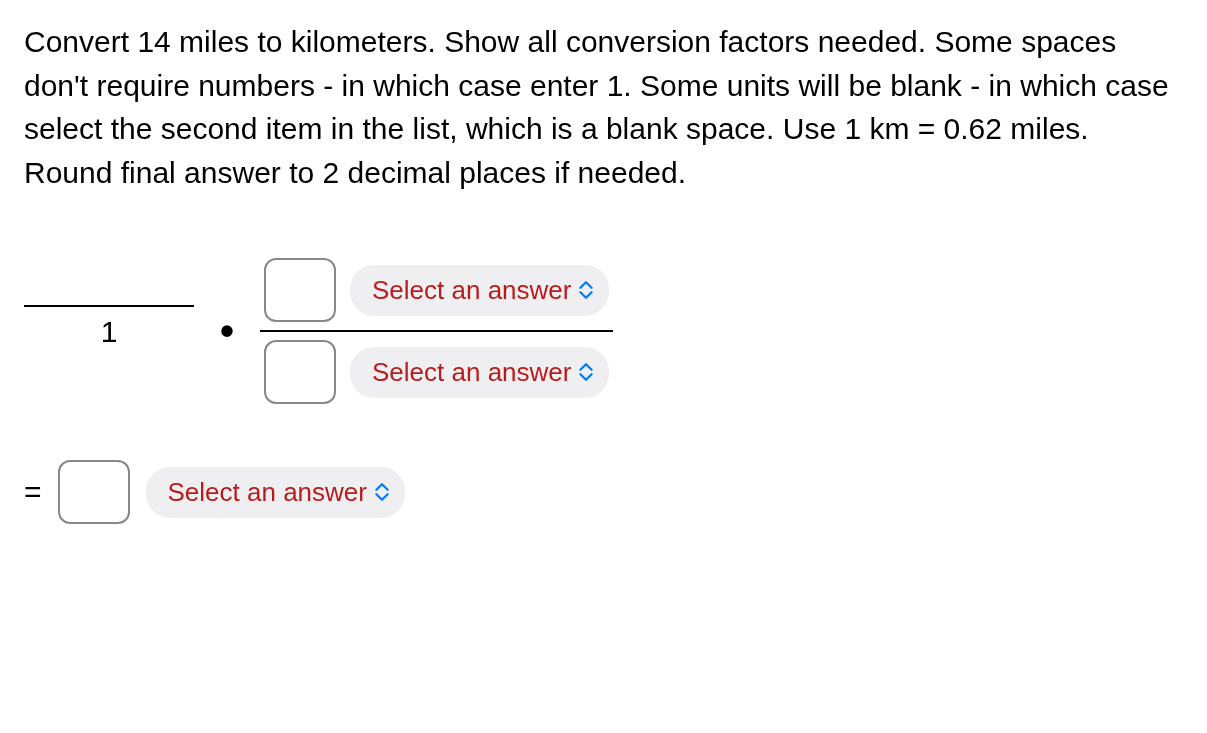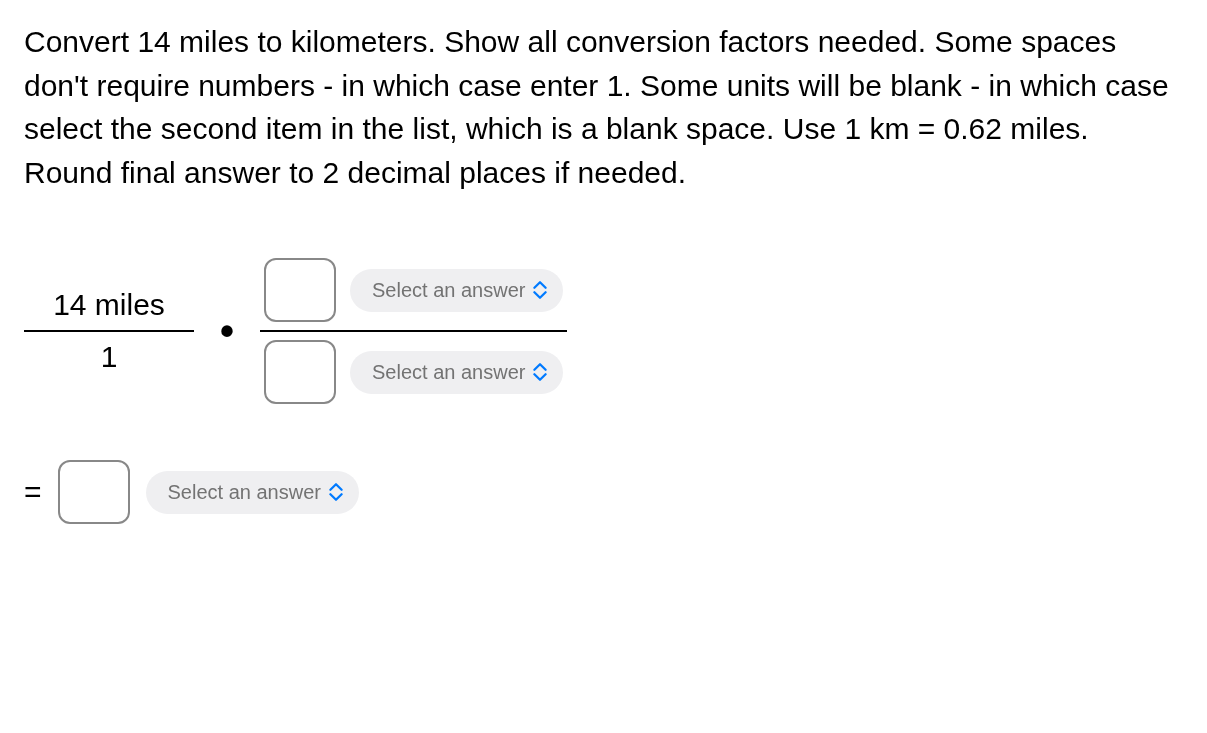--- a/index.html
+++ b/index.html
@@ -69,22 +69,22 @@
     .select-pill {
       display: inline-flex;
       align-items: center;
       background: #efeff1;
       border-radius: 24px;
       padding: 10px 16px 10px 22px;
       cursor: pointer;
       gap: 8px;
     }
     .select-text {
-      color: #737373;
-      font-size: 20px;
+      color: #b91c1c;
+      font-size: 26px;
     }
     .chevrons {
       display: flex;
       flex-direction: column;
       align-items: center;
       gap: 0;
       color: #007aff;
       line-height: 0.5;
       font-size: 14px;
     }
@@ -101,21 +101,20 @@
       font-size: 30px;
     }
   </style>
 </head>
 <body>
 
 <div class="question">Convert 14 miles to kilometers. Show all conversion factors needed. Some spaces don't require numbers - in which case enter 1. Some units will be blank - in which case select the second item in the list, which is a blank space. Use 1 km = 0.62 miles. Round final answer to 2 decimal places if needed.</div>
 
 <div class="equation-area">
   <div class="fraction fraction-1">
-    <div class="fraction-top">14 miles</div>
     <div class="fraction-line"></div>
     <div class="fraction-bottom">1</div>
   </div>
 
   <span class="dot">•</span>
 
   <div class="fraction fraction-2">
     <div class="fraction-top">
       <input class="num-input" type="text" style="">
       <div class="select-pill">

